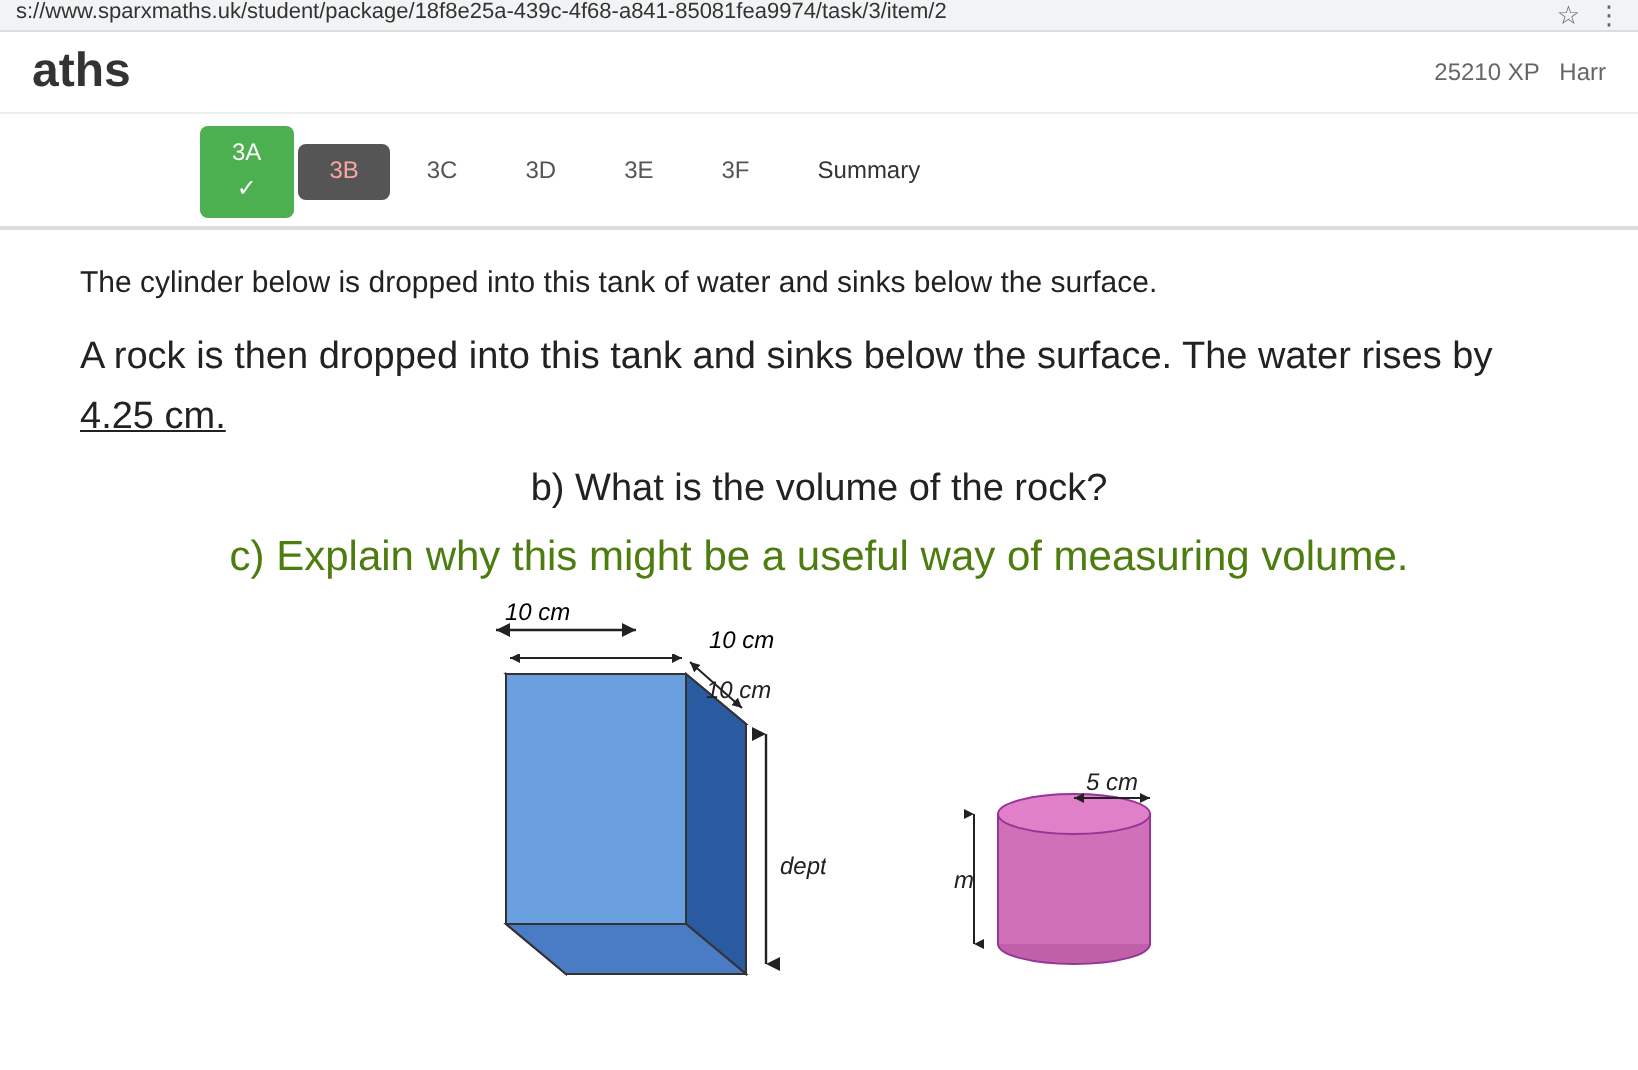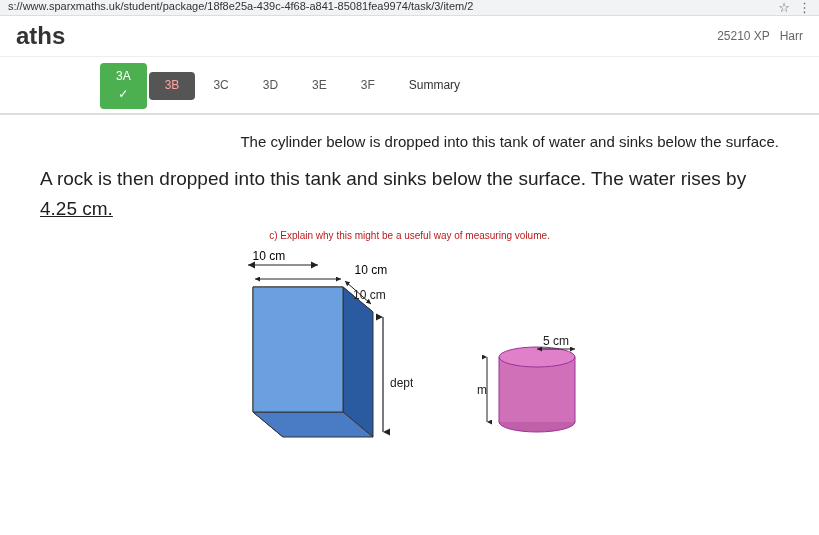--- a/index.html
+++ b/index.html
@@ -90,53 +90,54 @@
       color: #333;
       font-weight: 400;
     }
 
     
     .main-content {
       padding: 16px 40px;
     }
 
     .question-block {
-      text-align: right;
+      text-align: left;
       margin-bottom: 10px;
     }
     .question-block p {
       font-size: 15px;
       color: #222;
       line-height: 1.5;
     }
 
     .rock-question {
       font-size: 19px;
       color: #222;
       line-height: 1.6;
       margin-bottom: 6px;
     }
     .rock-question .underline {
       text-decoration: underline;
     }
 
     .explain-question {
-      font-size: 10px;
-      color: #b91c1c;
+      font-size: 21px;
+      color: #4d7c0f;
       margin-bottom: 16px;
       text-align: center;
     }
 
     
     .diagram-area {
       display: flex;
       align-items: flex-end;
       justify-content: center;
       gap: 44px;
       margin-top: 10px;
+      font-style: italic;
     }
   </style>
 </head>
 <body>
 
 <div class="url-bar">
   <span>s://www.sparxmaths.uk/student/package/18f8e25a-439c-4f68-a841-85081fea9974/task/3/item/2</span>
   <div class="url-bar-right">
     <span>☆</span>
     <span>⋮</span>
@@ -180,20 +181,23 @@
 <div class="main-content">
 
   <div class="question-block">
     <p>
       <span>The cylinder below is dropped into this tank of water and sinks below the surface.</span>
     </p>
   </div>
 
   <p class="rock-question">
     A rock is then dropped into this tank and sinks below the surface. The water rises by <span class="underline">4.25 cm.</span>
+  </p>
+  <p class="rock-question" style="text-align:center;">
+    <span>b) What is the volume of the rock?</span>
   </p>
 
   <p class="explain-question">
     <span>c) Explain why this might be a useful way of measuring volume.</span>
   </p>
 
   <div class="diagram-area">
 
     <div style="position:relative; width:220px; height:200px;">
 

